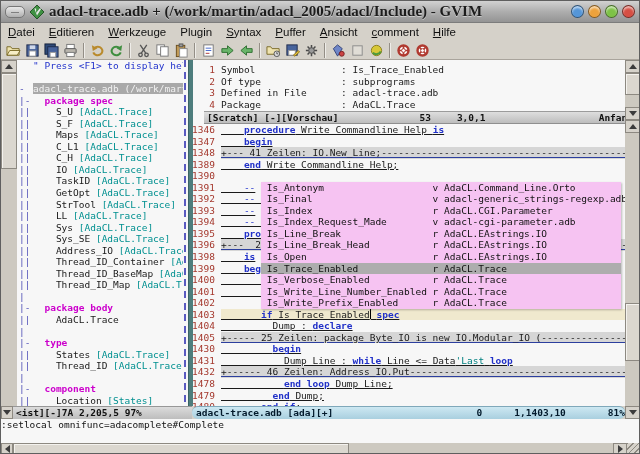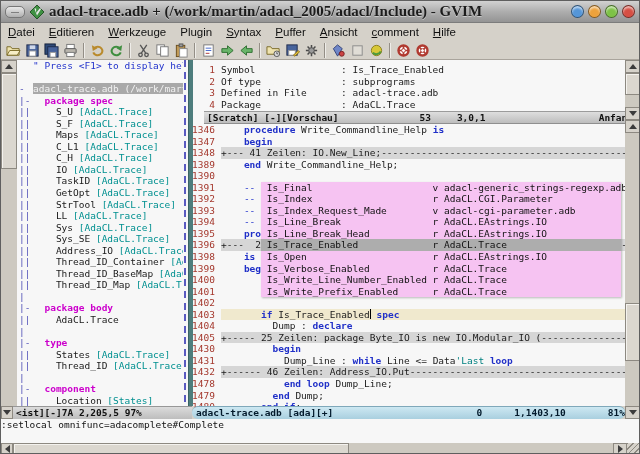--- a/index.html
+++ b/index.html
@@ -68,21 +68,21 @@
   #vsep{left:187px;top:0;width:4px;height:346px;background:#4d7d7d;border-left:1px solid #3a6363;}
 
   
   #mainwin{left:191px;top:4px;width:433px;height:346px;overflow:hidden;}
   .crow{height:11.55px;white-space:pre;color:#1a1a1a;}
   .lnum{display:inline-block;width:23px;text-align:right;padding-right:6px;color:#a5392e;}
   .seg-kw{color:#2030c8;font-weight:bold;}
   .seg-cm{color:#2233cc;}
   .seg-tx{color:#1a1a1a;}
   .seg-at{color:#008080;}
-  .line-body{display:inline-block;}
+  .line-body{display:inline-block;text-decoration:underline;}
   .fold-line .line-body{background:#d6d6d6;color:#2c3f9e;min-width:404px;}
   .cursor-line .line-body{background:#f0e9ce;min-width:404px;}
   .caret{display:inline-block;width:1px;height:10px;background:#000;vertical-align:-1px;}
 
   #preview{left:0;top:0;width:433px;height:47px;overflow:hidden;}
   #pstatus{left:0;top:47px;width:433px;height:13px;
     background:linear-gradient(#dedede,#bdbdbd);border-top:1px solid #9b9b9b;border-bottom:1px solid #8f8f8f;
     box-sizing:border-box;display:flex;align-items:center;font-weight:bold;color:#111;margin-left:12px;}
   #codepane{left:0;top:60px;width:433px;height:286px;overflow:hidden;position:absolute;}
 
@@ -331,27 +331,28 @@
           <div class="crow"><span class="lnum">1404</span><span class="line-body"><span class="seg-tx">         Dump : </span><span class="seg-kw">declare</span></span></div>
           <div class="crow fold-line"><span class="lnum">1405</span><span class="line-body"><span class="seg-tx">+----- 25 Zeilen: package Byte_IO is new IO.Modular_IO (------------------------------</span></span></div>
           <div class="crow"><span class="lnum">1430</span><span class="line-body"><span class="seg-tx">         </span><span class="seg-kw">begin</span></span></div>
           <div class="crow"><span class="lnum">1431</span><span class="line-body"><span class="seg-tx">           Dump_Line : </span><span class="seg-kw">while</span><span class="seg-tx"> Line &lt;= Data</span><span class="seg-at">'Last</span><span class="seg-tx"> </span><span class="seg-kw">loop</span></span></div>
           <div class="crow fold-line"><span class="lnum">1432</span><span class="line-body"><span class="seg-tx">+------ 46 Zeilen: Address_IO.Put-----------------------------------------------------</span></span></div>
           <div class="crow"><span class="lnum">1478</span><span class="line-body"><span class="seg-tx">           </span><span class="seg-kw">end loop</span><span class="seg-tx"> Dump_Line;</span></span></div>
           <div class="crow"><span class="lnum">1479</span><span class="line-body"><span class="seg-tx">         </span><span class="seg-kw">end</span><span class="seg-tx"> Dump;</span></span></div>
           <div class="crow"><span class="lnum">1480</span><span class="line-body"><span class="seg-tx">       </span><span class="seg-kw">end if</span><span class="seg-tx">;</span></span></div>
         </div>
       <div id="popup">
+          <div class="pitem"> Is_Antonym                   v AdaCL.Command_Line.Orto</div>
           <div class="pitem"> Is_Final                     v adacl-generic_strings-regexp.adb</div>
           <div class="pitem"> Is_Index                     r AdaCL.CGI.Parameter</div>
           <div class="pitem"> Is_Index_Request_Made        v adacl-cgi-parameter.adb</div>
           <div class="pitem"> Is_Line_Break                r AdaCL.EAstrings.IO</div>
           <div class="pitem"> Is_Line_Break_Head           r AdaCL.EAstrings.IO</div>
+          <div class="pitem"> Is_Open                      r AdaCL.EAstrings.IO</div>
           <div class="pitem sel"> Is_Trace_Enabled             r AdaCL.Trace</div>
-          <div class="pitem"> Is_Open                      r AdaCL.EAstrings.IO</div>
           <div class="pitem"> Is_Verbose_Enabled           r AdaCL.Trace</div>
           <div class="pitem"> Is_Write_Line_Number_Enabled r AdaCL.Trace</div>
           <div class="pitem"> Is_Write_Prefix_Enabled      r AdaCL.Trace</div>
         </div>
     </div>
   </div>
 
   <div class="abs sb-track" id="rscroll">
     <div class="abs sb-btn" style="left:0;top:0;width:16px;height:13px;">
         <div class="tri-up"></div>

